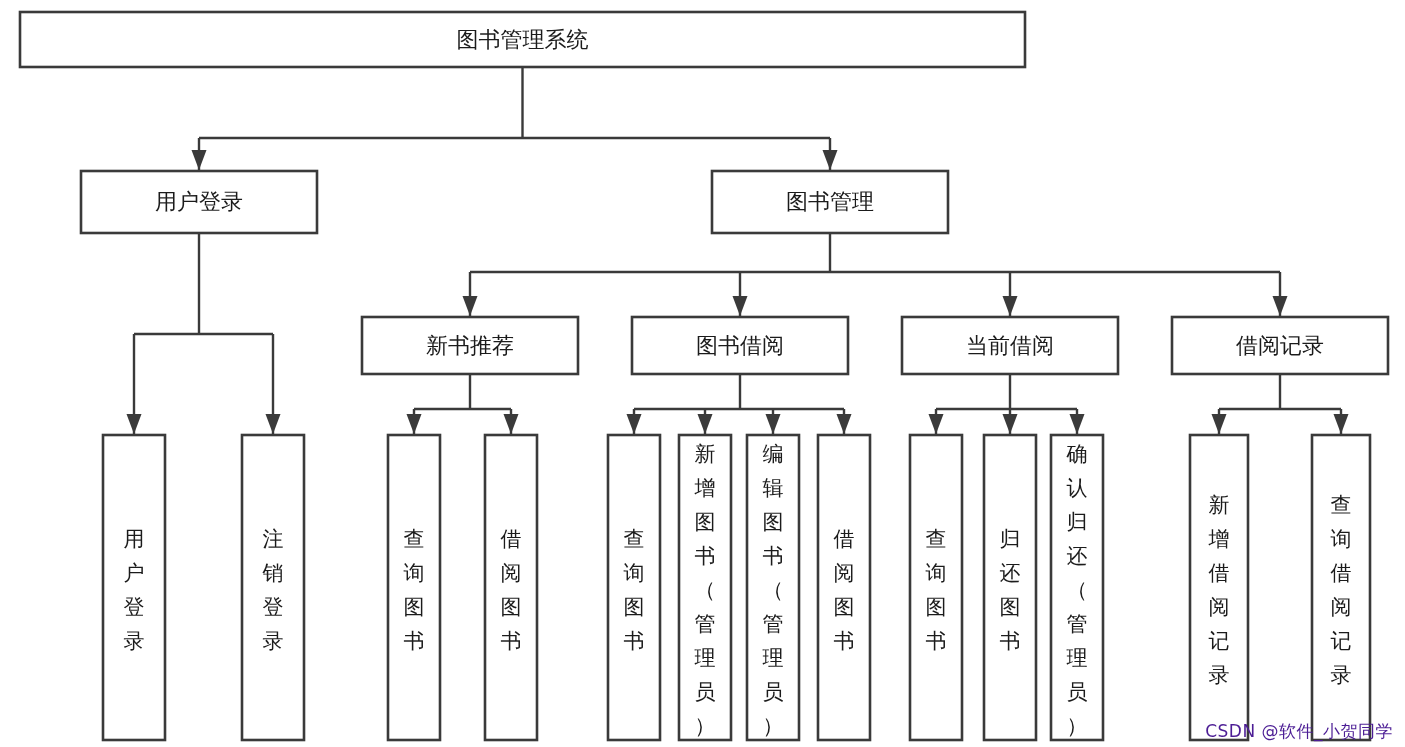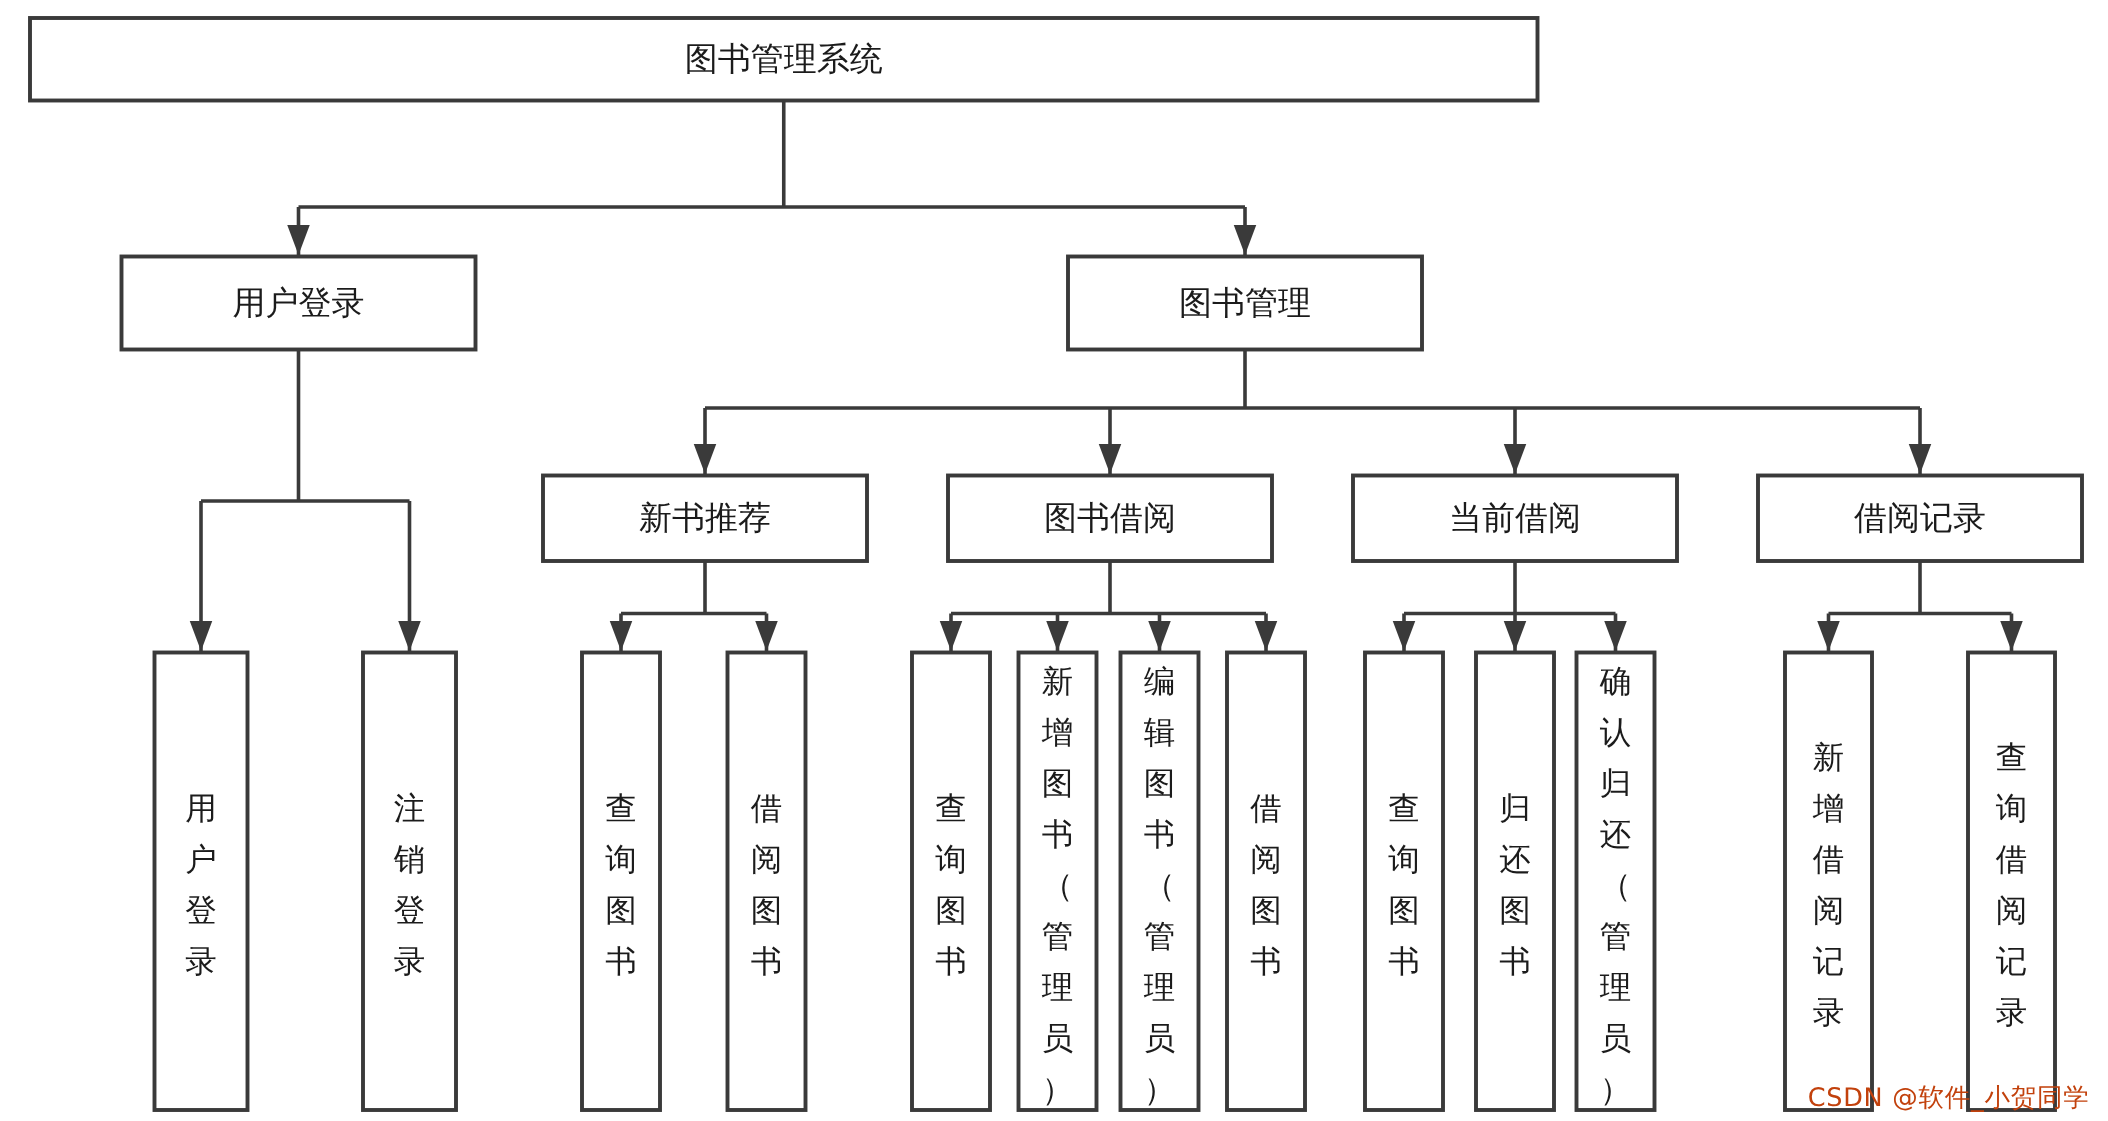--- a/index.html
+++ b/index.html
@@ -55,21 +55,21 @@
     font-size: 21px;
     fill: #1b1b1b;
     text-anchor: middle;
   }
   .watermark {
     position: absolute;
     right: 12px;
     bottom: 4px;
     font-family: "DejaVu Sans", "Liberation Sans", sans-serif;
     font-size: 17px;
-    color: #c2410c;
+    color: #4c1d95;
     letter-spacing: 0.5px;
     white-space: nowrap;
     user-select: none;
   }
 </style>
 </head>
 <body>
 
 <div id="diagram-root">
 

